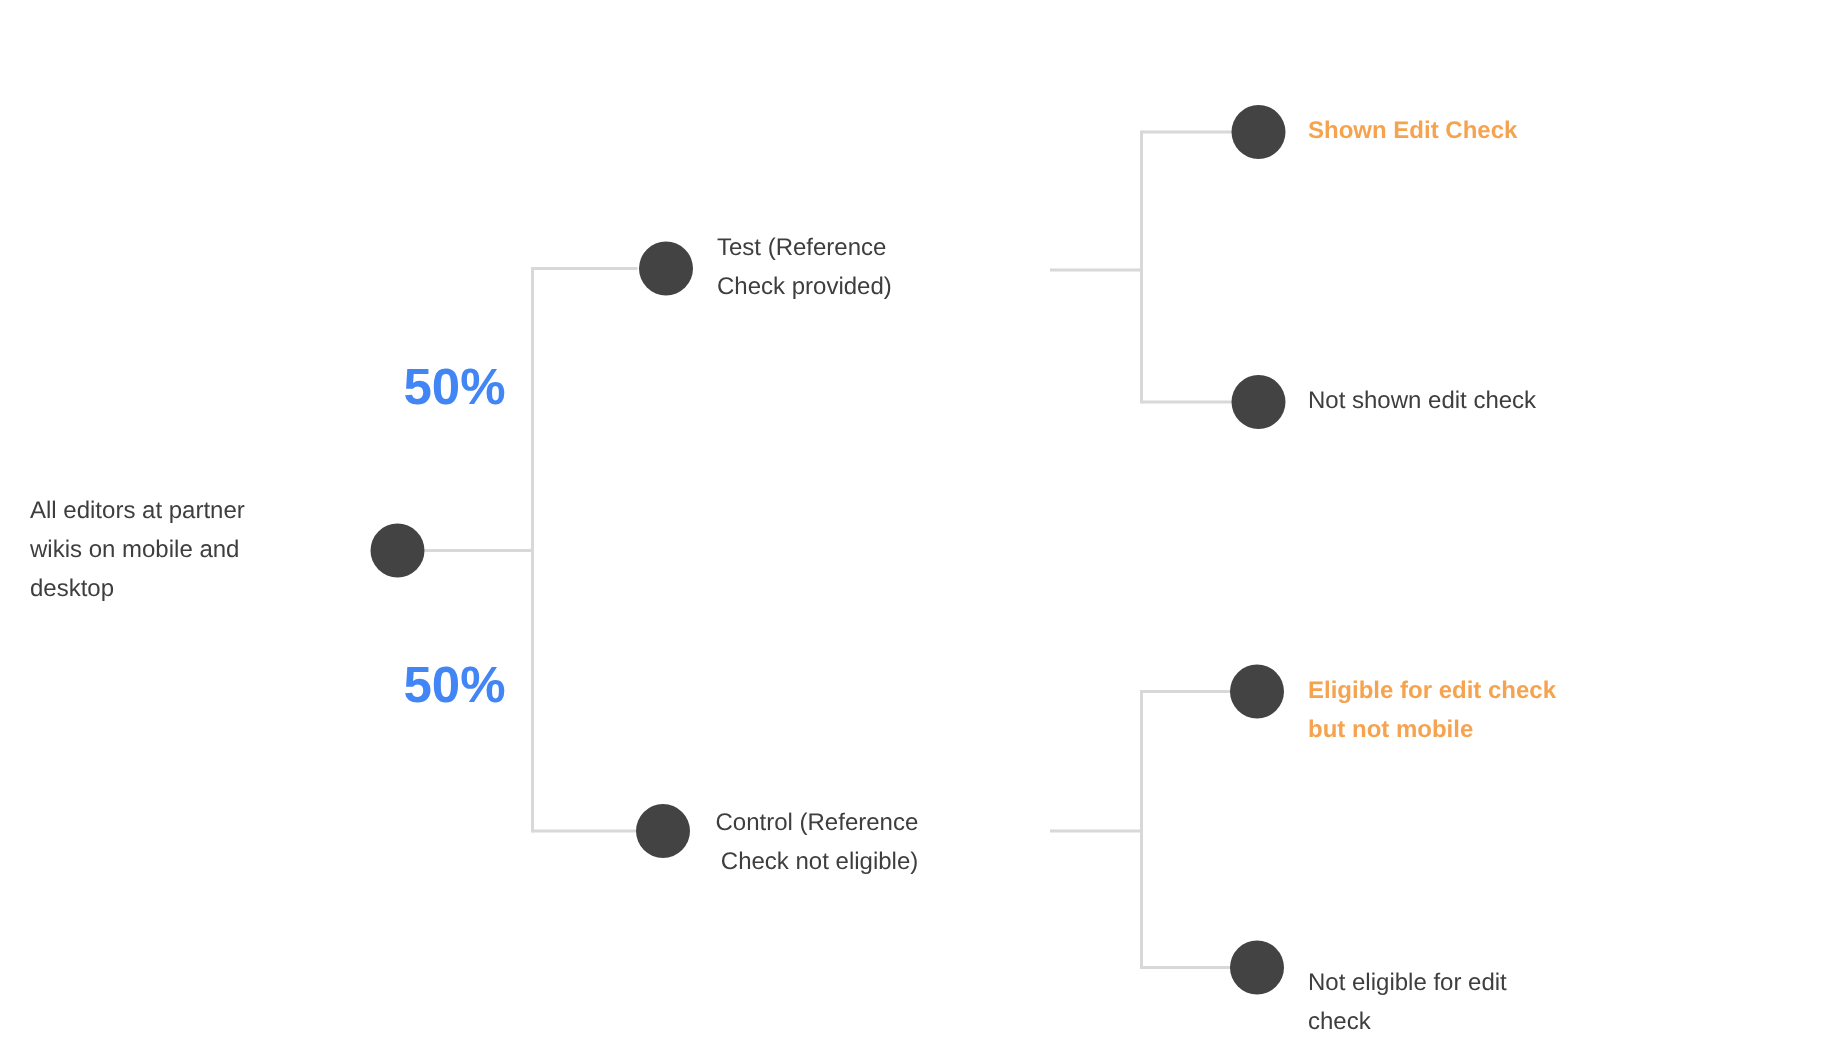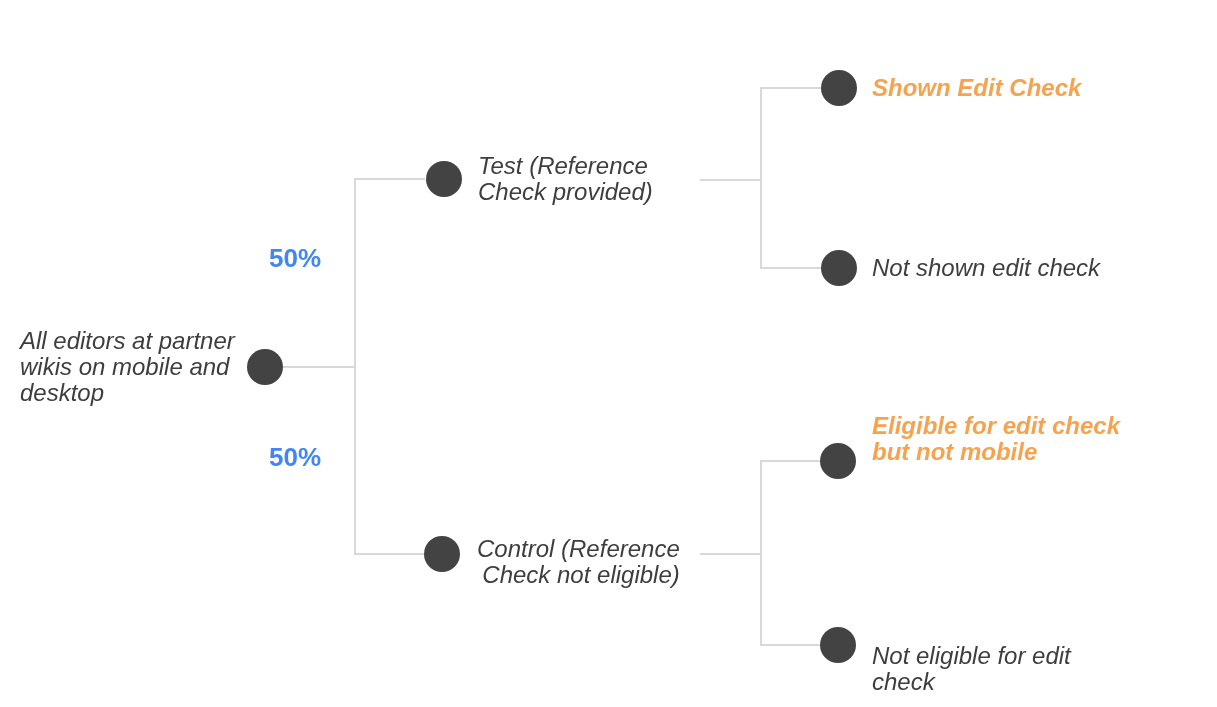--- a/index.html
+++ b/index.html
@@ -18,34 +18,33 @@
     width: 36px; height: 36px;
     background: #434343;
     border-radius: 50%;
   }
   .h-line, .v-line { position: absolute; background: #d8d8d8; }
   .h-line { height: 2px; }
   .v-line { width: 2px; }
   .label {
     position: absolute;
     color: #3e3e3e;
-    font-size: 24px;
+    font-size: 16px;
     line-height: 26px;
     white-space: nowrap;
-    font-style: italic;
   }
   .label.right { text-align: left; }
   .label.highlight {
     color: #f6a350;
     font-weight: bold;
   }
   .percent {
     position: absolute;
     color: #4285f4;
-    font-size: 26px;
+    font-size: 34px;
     font-weight: bold;
     line-height: 26px;
     white-space: nowrap;
   }
 </style>
 </head>
 <body>
 
 <div class="canvas">
 
@@ -88,21 +87,21 @@
 
   <div class="label" style="left:477px; top:536px;text-align:right;">
     <div>Control (Reference</div>
     <div>Check not eligible)</div>
   </div>
 
   <div class="label highlight" style="left:872px; top:75px;">Shown Edit Check</div>
 
   <div class="label" style="left:872px; top:255px;">Not shown edit check</div>
 
-  <div class="label highlight" style="left:872px; top:413px;">
+  <div class="label highlight" style="left:872px; top:448px;">
     <div>Eligible for edit check</div>
     <div>but not mobile</div>
   </div>
 
   <div class="label" style="left:872px; top:619px;margin-top:24px;">
     <div>Not eligible for edit</div>
     <div>check</div>
   </div>
 
 </div>

